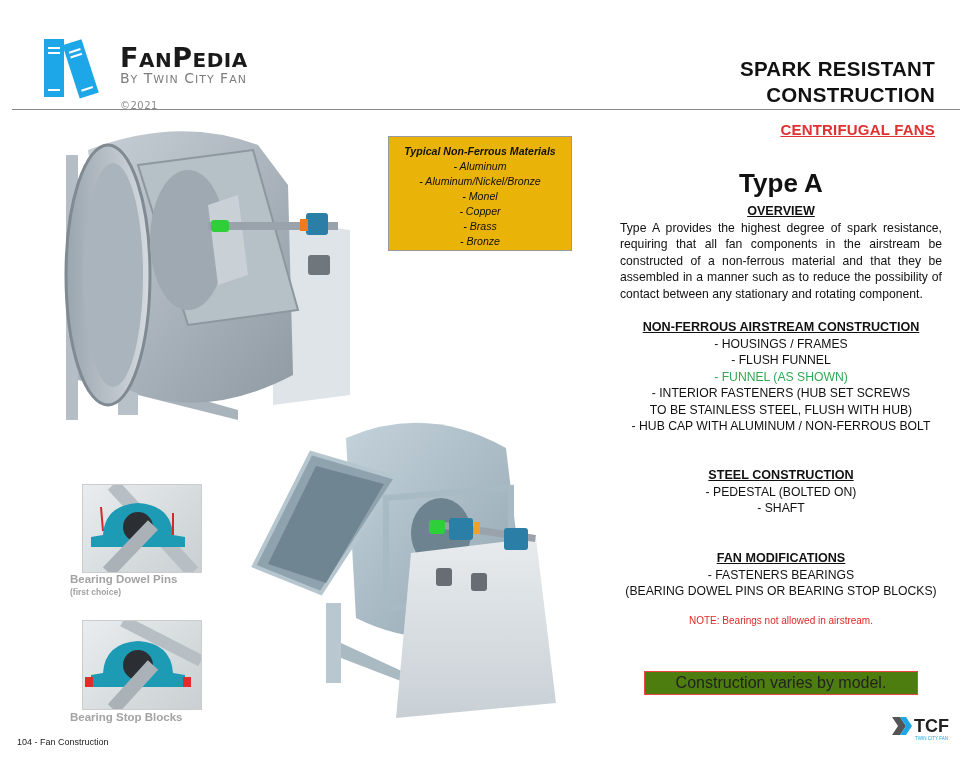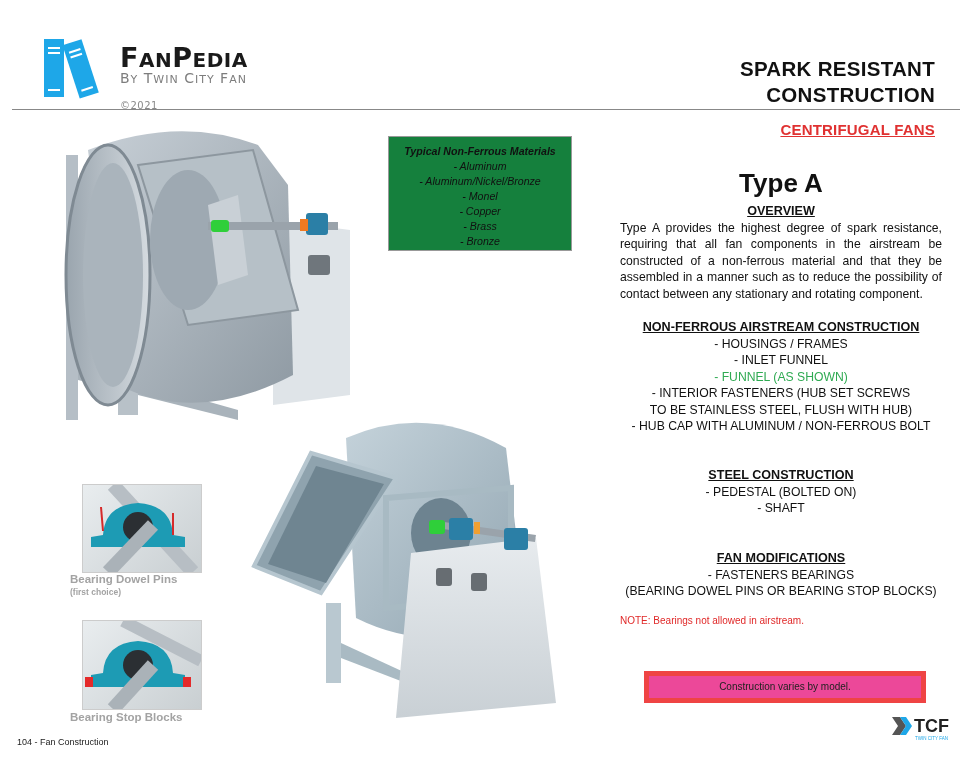--- a/index.html
+++ b/index.html
@@ -19,26 +19,26 @@
   .type-title{left:620px;width:322px;top:168px;text-align:center;font-weight:bold;font-size:26px;}
   
   .col{left:620px;width:322px;font-size:12.2px;line-height:16.5px;color:#111;}
   .col .head{font-weight:bold;text-decoration:underline;text-align:center;font-size:12.6px;}
   .col .center{text-align:center;}
   .overview{top:203px;}
   .overview .para{text-align:justify;font-size:12.2px;}
   .nonferrous{top:319px;}
   .steel{top:467px;}
   .mods{top:550px;}
-  .note{left:620px;width:322px;top:615px;font-size:10px;color:#e02828;}
+  .note{left:620px;width:322px;top:615px;text-align:center;font-size:10px;color:#e02828;}
   .green{color:#2faa52;}
   .orange{color:#ee8a2a;}
-  .yellow-box{left:644px;top:671px;width:272px;height:22px;background:#ec4899;border:5px solid #ef4444;text-align:center;font-size:10px;line-height:22px;color:#222;}
-  
-  .materials{left:388px;top:136px;width:184px;height:115px;border:1px solid #999;background:#15803d;text-align:center;font-style:italic;font-size:10.6px;line-height:15px;padding-top:7px;box-sizing:border-box;}
+  .yellow-box{left:644px;top:671px;width:272px;height:22px;background:#4d7c0f;border:1px solid #ef4444;text-align:center;font-size:16px;line-height:22px;color:#222;}
+  
+  .materials{left:388px;top:136px;width:184px;height:115px;border:1px solid #999;background:#eab308;text-align:center;font-style:italic;font-size:10.6px;line-height:15px;padding-top:7px;box-sizing:border-box;}
   .materials .mh{font-weight:bold;}
   
   .fan1{left:58px;top:125px;width:292px;height:298px;}
   .fan2{left:246px;top:418px;width:310px;height:302px;}
   .thumb{left:82px;width:118px;border:1px solid #ccc;background:linear-gradient(135deg,#e9edef,#c9cfd2);overflow:hidden;}
   .thumb1{top:484px;height:87px;}
   .thumb2{top:620px;height:88px;}
   .cap{left:70px;width:142px;color:#a3a3a3;font-weight:bold;font-size:11.5px;}
   .cap1{top:573px;}
   .cap1sub{top:587px;font-size:8.5px;}
@@ -83,21 +83,21 @@
 <div class="abs type-title">Type A</div>
 
 <div class="abs col overview">
   <div class="head">OVERVIEW</div>
   <div class="para">Type A provides the highest degree of spark resistance, requiring that all fan components in the airstream be constructed of a non-ferrous material and that they be assembled in a manner such as to reduce the possibility of contact between any stationary and rotating component.</div>
 </div>
 
 <div class="abs col nonferrous">
   <div class="head">NON-FERROUS AIRSTREAM CONSTRUCTION</div>
   <div class="center">- HOUSINGS / FRAMES</div>
-  <div class="center">- INLET FUNNEL</div>
+  <div class="center">- FLUSH FUNNEL</div>
   <div class="center green">- FUNNEL (AS SHOWN)</div>
   <div class="center">- INTERIOR FASTENERS (HUB SET SCREWS</div>
   <div class="center">TO BE STAINLESS STEEL, FLUSH WITH HUB)</div>
   <div class="center">- HUB CAP WITH ALUMINUM / NON-FERROUS BOLT</div>
 </div>
 
 <div class="abs col steel">
   <div class="head">STEEL CONSTRUCTION</div>
   <div class="center">- PEDESTAL (BOLTED ON)</div>
   <div class="center">- SHAFT</div>

